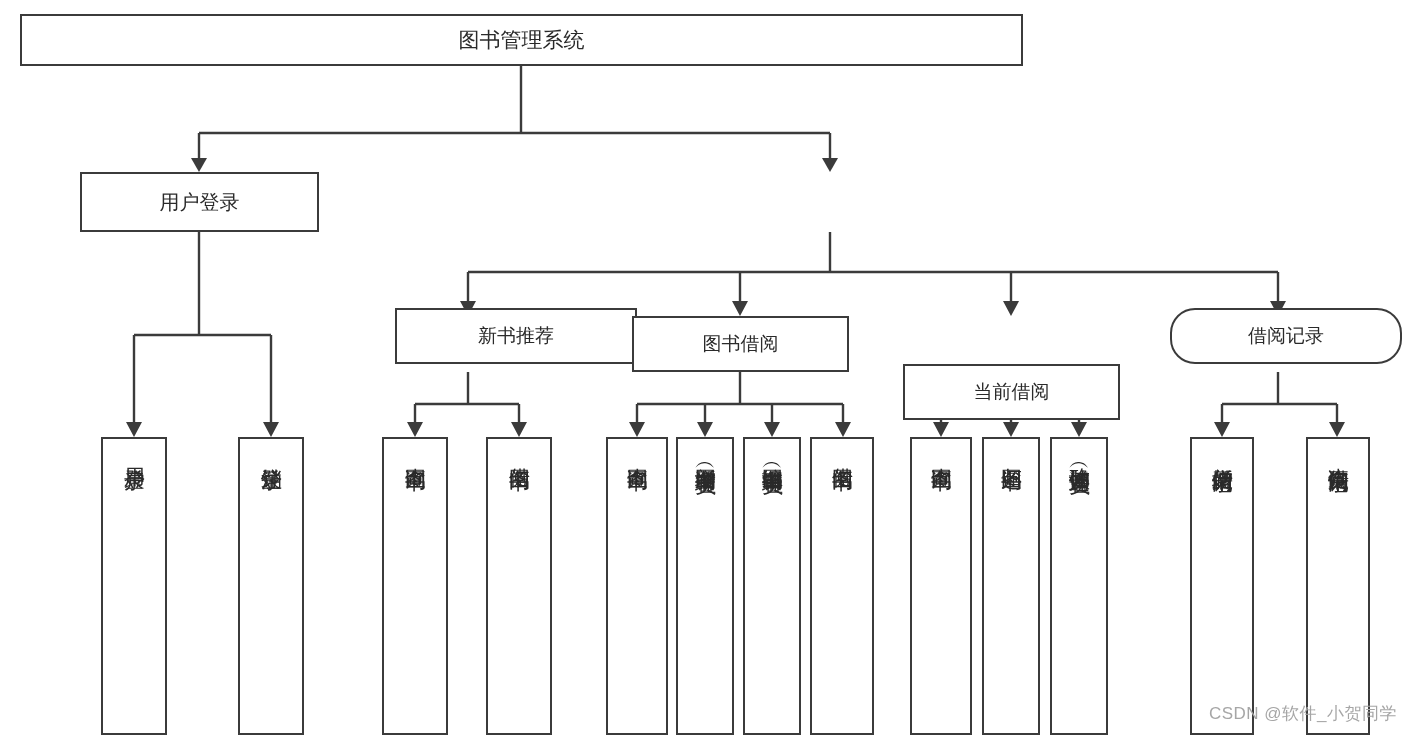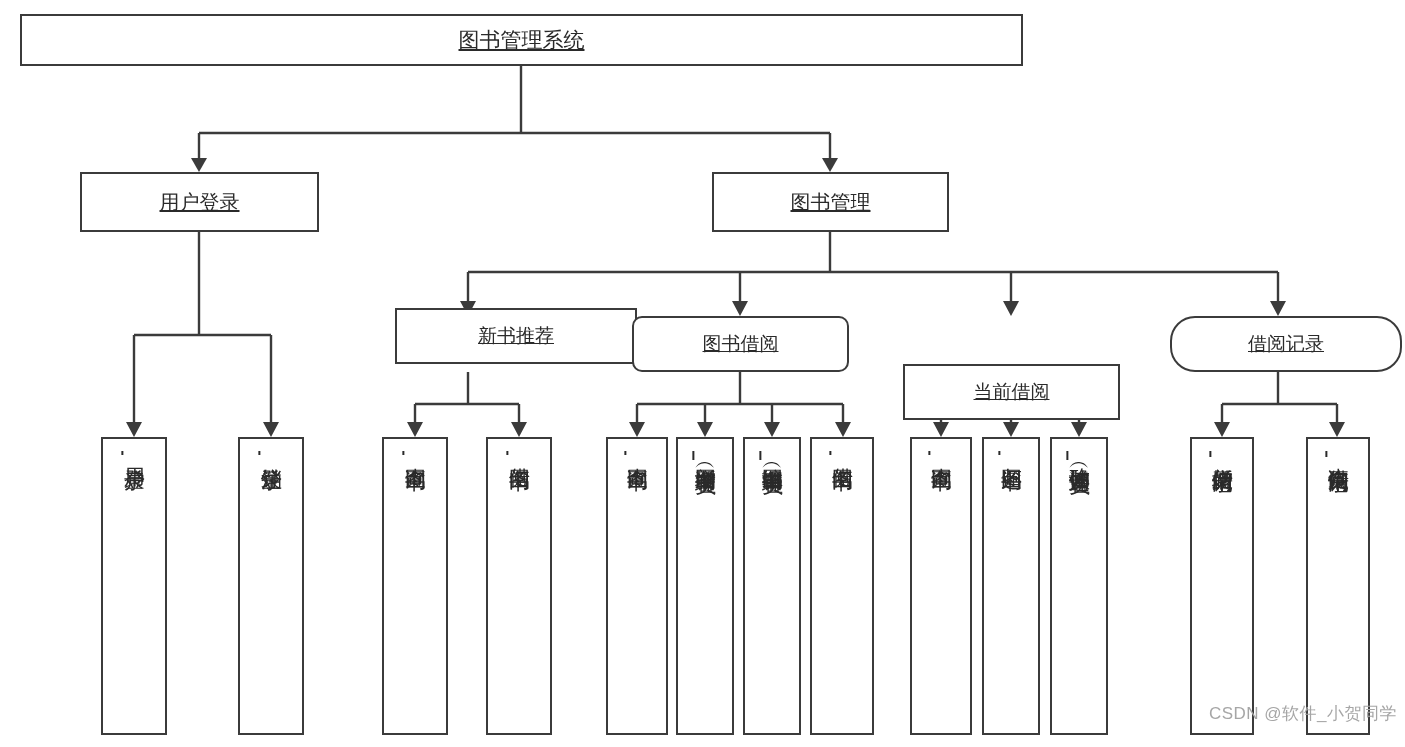--- a/index.html
+++ b/index.html
@@ -40,21 +40,20 @@
   
   .node {
     position: absolute;
     box-sizing: border-box;
     background: #ffffff;
     border: 2.4px solid #3b3b3b;
     display: flex;
     align-items: center;
     justify-content: center;
     color: #2a2a2a;
-    text-decoration: underline;
   }
   .node.root {
     font-size: 21px;
   }
   .node.lvl2 {
     font-size: 20px;
   }
   .node.lvl3 {
     font-size: 19px;
   }
@@ -154,34 +153,31 @@
     <polygon points="1329,422 1345,422 1337,437"></polygon>
   </svg>
 
   <div class="node root" style="left:20px; top:14px; width:1003px; height:52px;">
     <span>图书管理系统</span>
   </div>
 
   <div class="node lvl2" style="left:80px; top:172px; width:239px; height:60px;">
     <span>用户登录</span>
   </div>
-  <div class="node lvl2" style="left:712px; top:172px; width:237px; height:60px;">
-    <span>图书管理</span>
-  </div>
 
   <div class="node lvl3" style="left:360px; top:308px; width:242px; height:56px;margin-left:35px;">
     <span>新书推荐</span>
   </div>
-  <div class="node lvl3" style="left:632px; top:316px; width:217px; height:56px;border-radius:10px;">
+  <div class="node lvl3" style="left:632px; top:316px; width:217px; height:56px;">
     <span>图书借阅</span>
   </div>
   <div class="node lvl3" style="left:903px; top:316px; width:217px; height:56px;margin-top:48px;">
     <span>当前借阅</span>
   </div>
-  <div class="node lvl3" style="left:1170px; top:316px; width:232px; height:56px;border-radius:25px;">
+  <div class="node lvl3" style="left:1170px; top:308px; width:232px; height:56px;border-radius:25px;">
     <span>借阅记录</span>
   </div>
 
   <div class="node leaf" style="left:101px; top:437px; width:66px; height:298px;">
     <span class="vtext">用户登录</span>
   </div>
   <div class="node leaf" style="left:238px; top:437px; width:66px; height:298px;">
     <span class="vtext">注销登录</span>
   </div>
 

